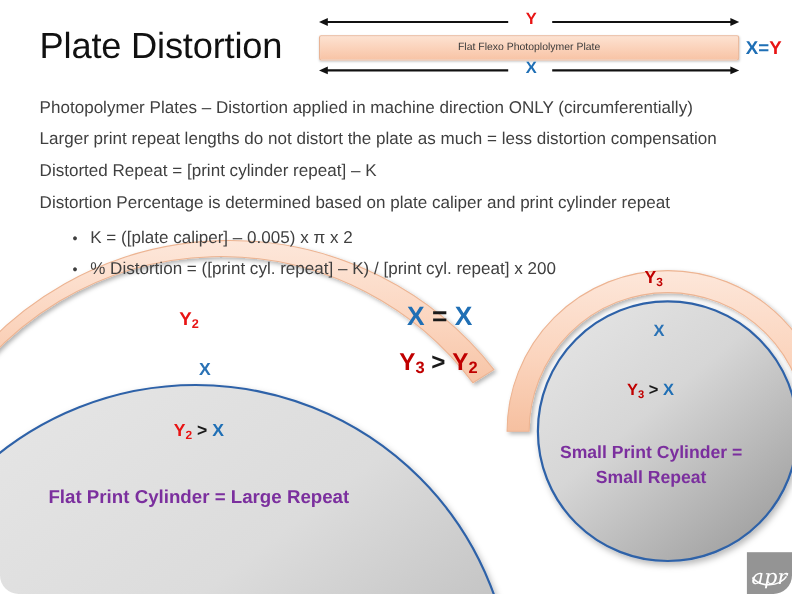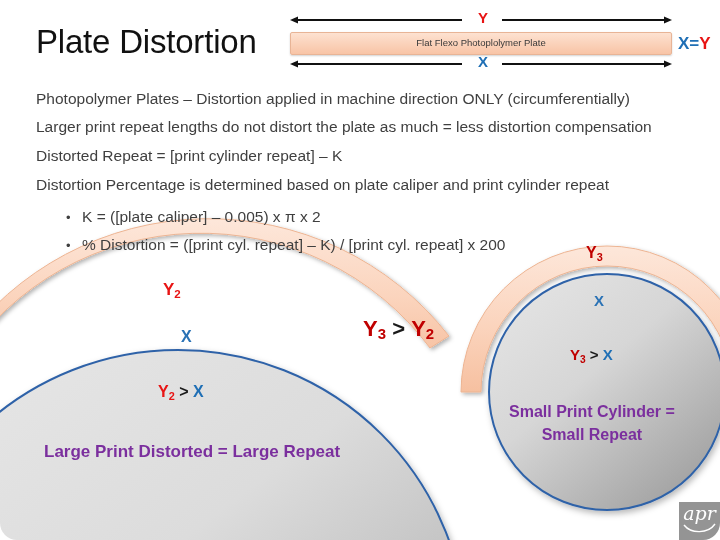--- a/index.html
+++ b/index.html
@@ -93,21 +93,21 @@
   #anno-X-small{left:594px;top:292px;font-size:15px;color:#2a72b5;}
   #anno-Y3gtX{left:570px;top:346px;font-size:15px;}
   #anno-small-caption{left:509px;top:400px;font-size:16px;color:#7b2f9e;line-height:23px;text-align:center;}
 
   
   #logo{
     position:absolute;left:679px;top:502px;width:41px;height:38px;
     background:#949494;z-index:5;
   }
   #logo-text{
-    position:absolute;left:0;right:0;top:0;text-align:center;
+    position:absolute;left:0;right:0;top:12px;text-align:center;
     font-family:"DejaVu Serif", serif;
     font-style:italic;font-size:19px;color:#ffffff;letter-spacing:0px;
   }
   #logo-swoosh{position:absolute;left:4px;top:20px;width:33px;height:14px;}
 </style>
 </head>
 <body>
 
 <div id="slide">
 
@@ -208,22 +208,23 @@
     <div class="bullet-line" id="bullet1">
       <span class="bullet-dot">•</span><span>% Distortion = ([print cyl. repeat] – K) / [print cyl. repeat] x 200</span>
     </div>
 
     <div class="anno" id="anno-Y2"><span>Y</span><sub>2</sub></div>
 
     <div class="anno" id="anno-X-large">X</div>
 
     <div class="anno" id="anno-Y2gtX"><span class="red">Y</span><sub class="red">2</sub><span class="black">&nbsp;</span><span class="black">&gt;</span><span class="blue">&nbsp;</span><span class="blue">X</span></div>
 
-    <div class="anno" id="anno-large-caption">Large Print Distorted = Large Repeat</div>
-
+    <div class="anno" id="anno-large-caption">Flat Print Cylinder = Large Repeat</div>
+
+    <div class="anno" id="anno-XeqX"><span class="blue">X</span><span class="black">&nbsp;</span><span class="black">=</span><span class="black">&nbsp;</span><span class="blue">X</span></div>
 
     <div class="anno" id="anno-Y3gtY2"><span class="darkred">Y</span><sub class="darkred">3</sub><span class="black">&nbsp;</span><span class="black">&gt;</span><span class="black">&nbsp;</span><span class="darkred">Y</span><sub class="darkred">2</sub></div>
 
     <div class="anno" id="anno-Y3"><span>Y</span><sub>3</sub></div>
 
     <div class="anno" id="anno-X-small">X</div>
 
     <div class="anno" id="anno-Y3gtX"><span class="darkred">Y</span><sub class="darkred">3</sub><span class="black">&nbsp;</span><span class="black">&gt;</span><span class="blue">&nbsp;</span><span class="blue">X</span></div>
 
     <div class="anno" id="anno-small-caption">

